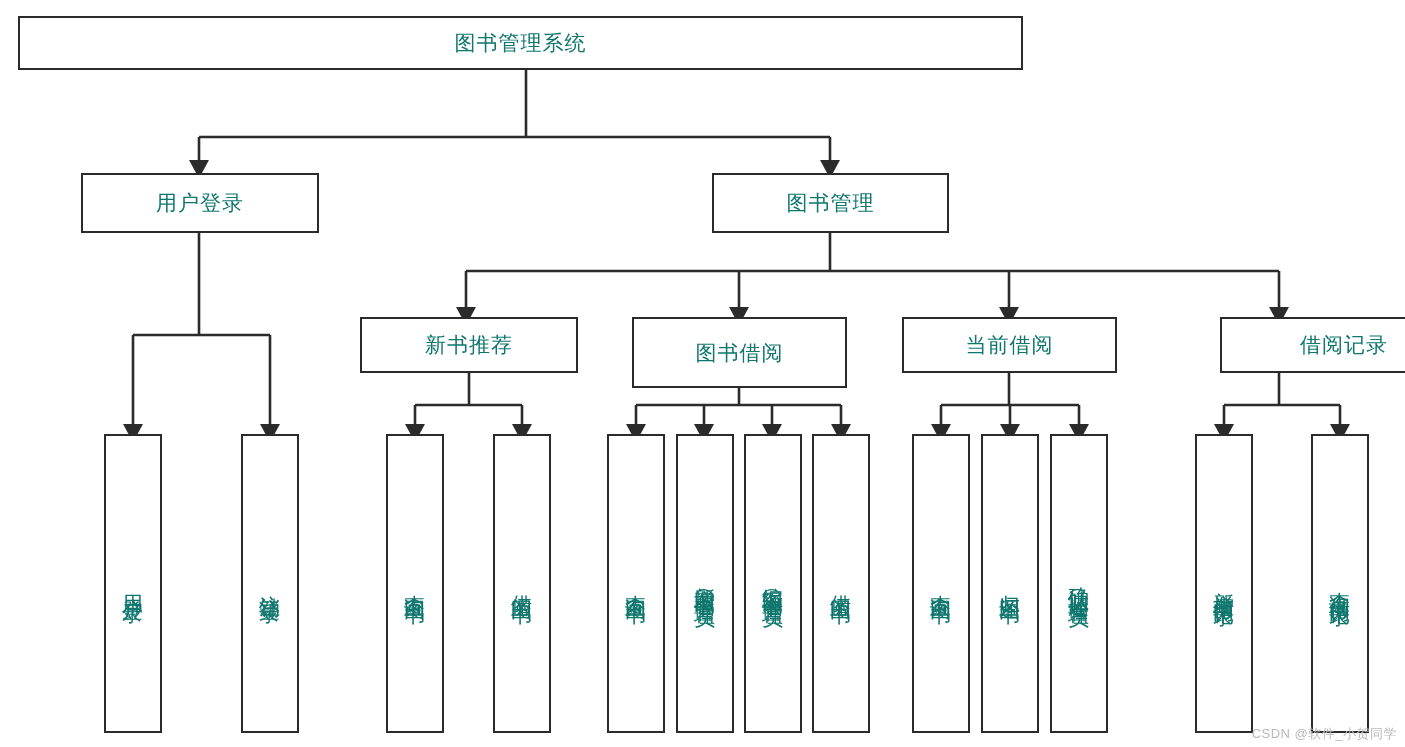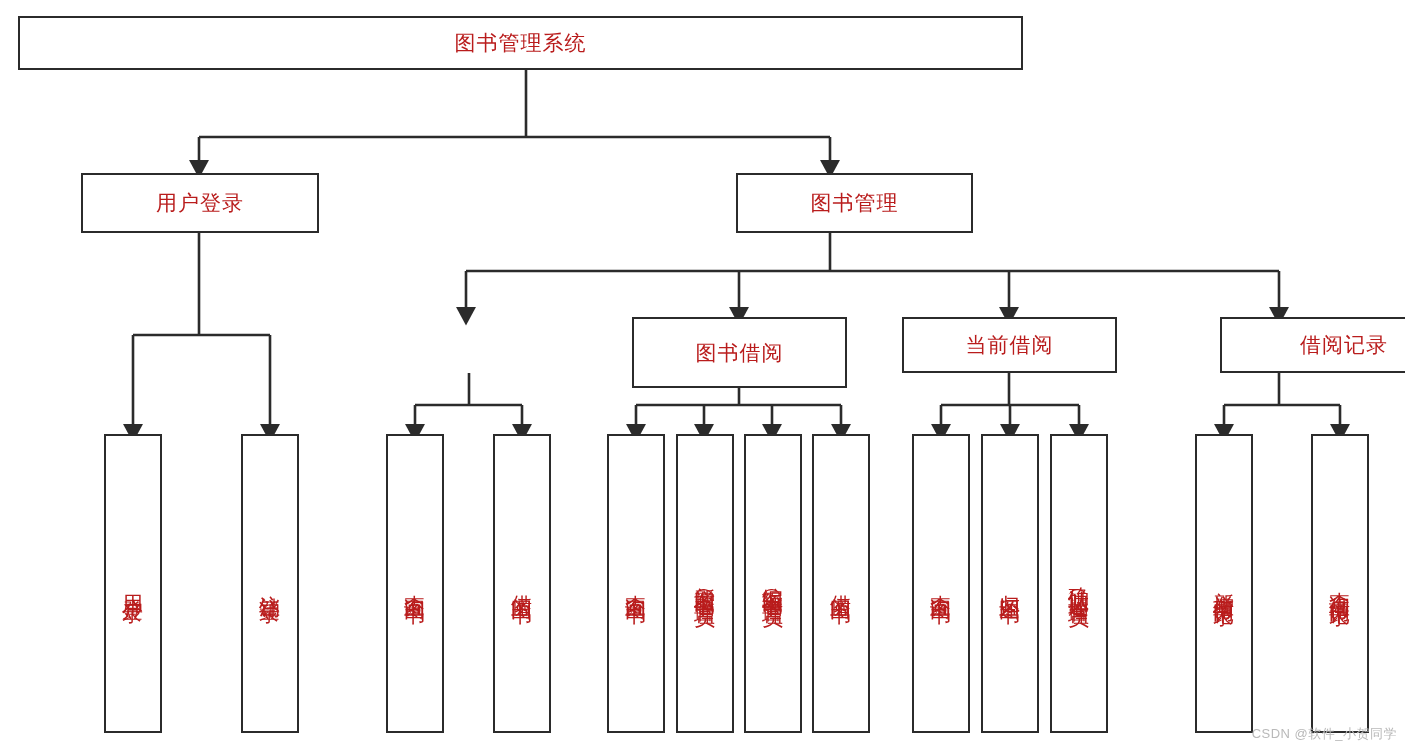--- a/index.html
+++ b/index.html
@@ -27,21 +27,21 @@
     pointer-events: none;
   }
   .node {
     position: absolute;
     box-sizing: border-box;
     background: #ffffff;
     border: 2px solid #2b2b2b;
     display: flex;
     align-items: center;
     justify-content: center;
-    color: #b91c1c;
+    color: #0f766e;
   }
   .node-h {
     font-size: 21px;
     letter-spacing: 1px;
     line-height: 1.1;
     white-space: nowrap;
   }
   .node-v {
     writing-mode: vertical-rl;
     text-orientation: upright;
@@ -121,24 +121,27 @@
     </g>
   </svg>
 
   <div class="node node-h" style="left:18px; top:16px; width:1005px; height:54px;">
     <span class="node-label">图书管理系统</span>
   </div>
 
   <div class="node node-h" style="left:81px; top:173px; width:238px; height:60px;">
     <span class="node-label">用户登录</span>
   </div>
-  <div class="node node-h" style="left:712px; top:173px; width:237px; height:60px;margin-left:24px;">
+  <div class="node node-h" style="left:712px; top:173px; width:237px; height:60px;">
     <span class="node-label">图书管理</span>
   </div>
 
+  <div class="node node-h" style="left:360px; top:317px; width:218px; height:56px;">
+    <span class="node-label">新书推荐</span>
+  </div>
   <div class="node node-h" style="left:632px; top:317px; width:215px; height:71px;">
     <span class="node-label">图书借阅</span>
   </div>
   <div class="node node-h" style="left:902px; top:317px; width:215px; height:56px;">
     <span class="node-label">当前借阅</span>
   </div>
   <div class="node node-h" style="left:1220px; top:317px; width:248px; height:56px;">
     <span class="node-label">借阅记录</span>
   </div>
 

